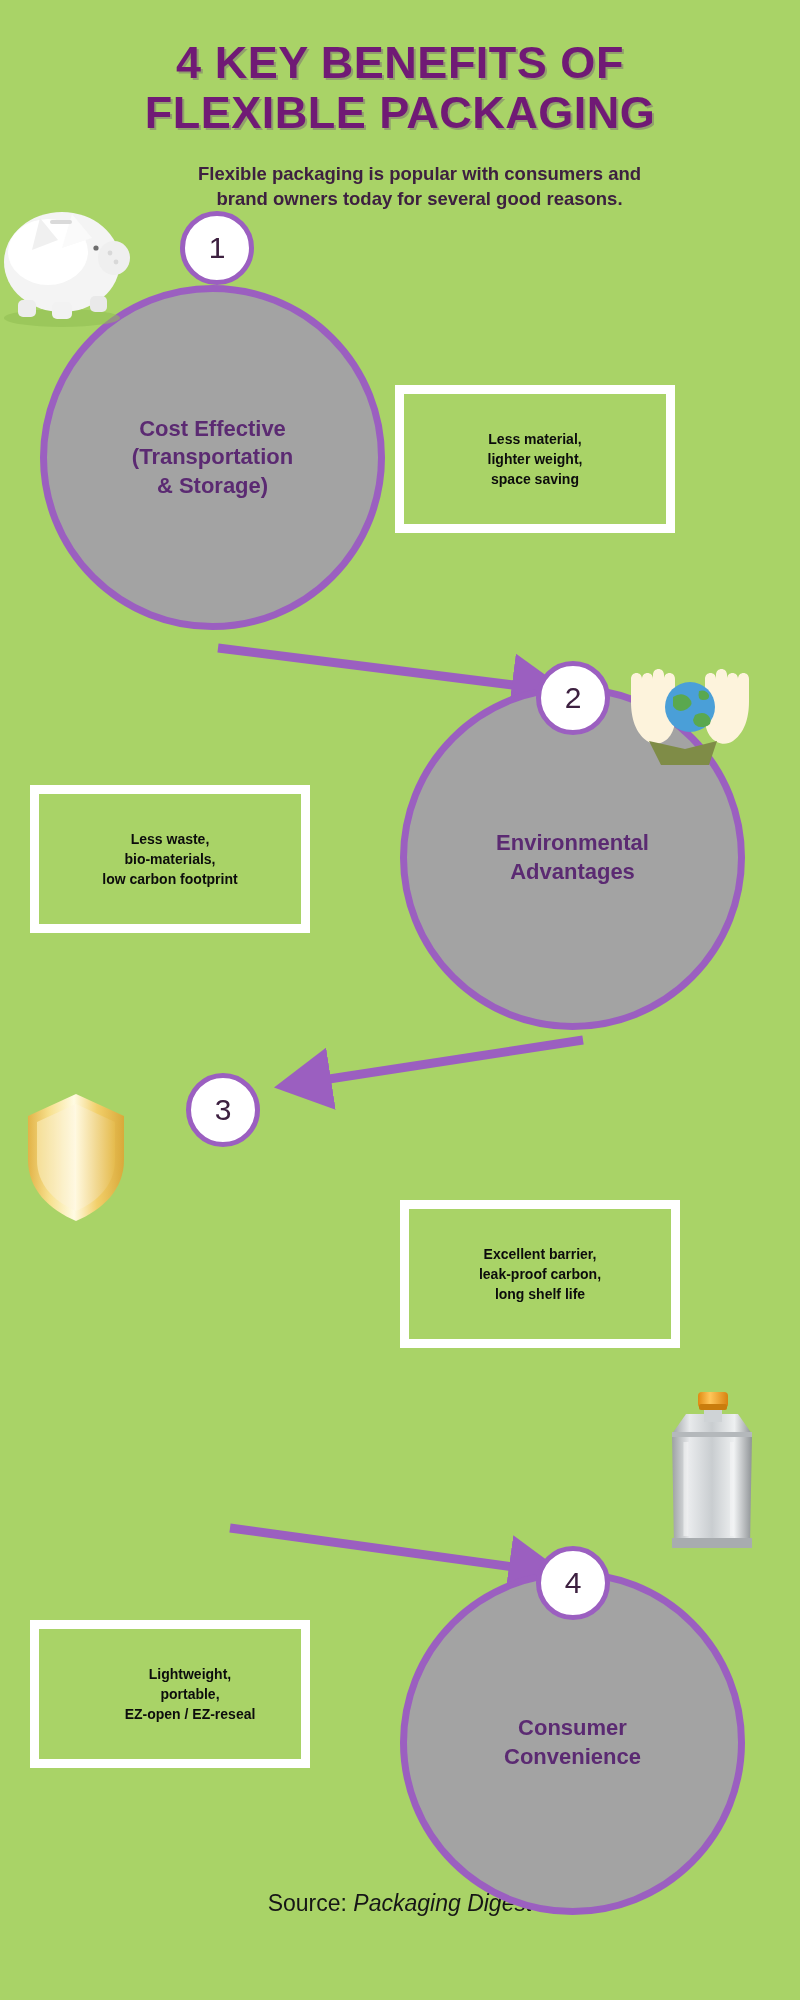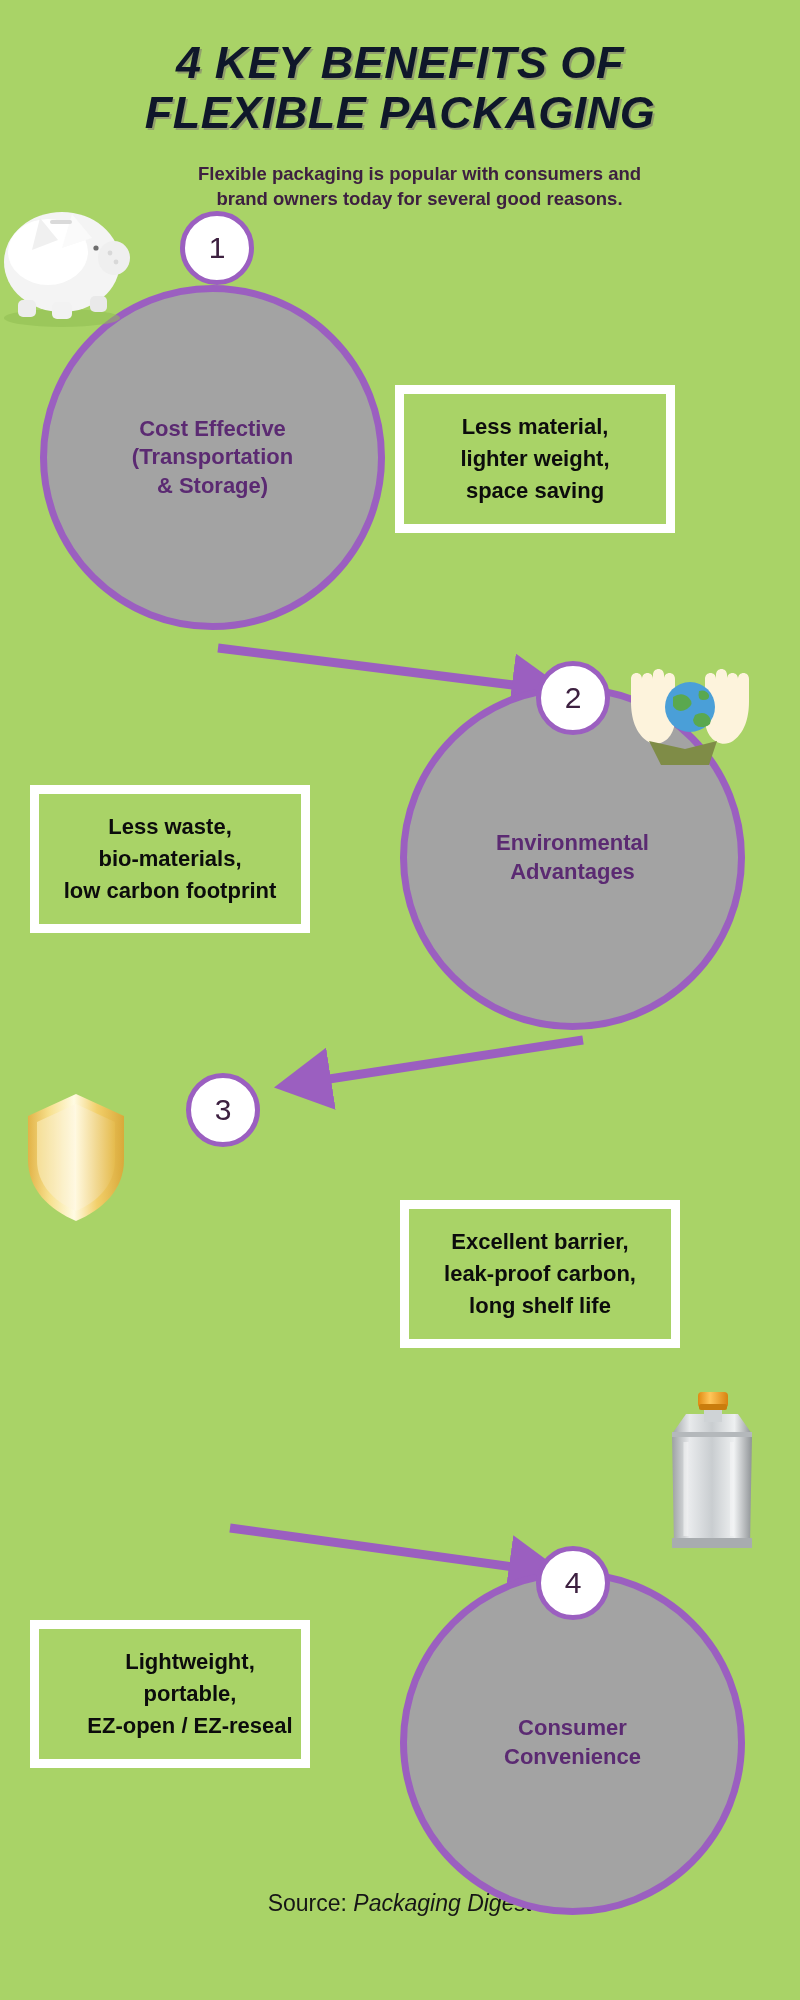--- a/index.html
+++ b/index.html
@@ -8,22 +8,22 @@
     font-family: "Liberation Sans", sans-serif;
     background:#a9d367;
     position:relative;
     overflow:hidden;
   }
   .stage { position:absolute; left:0; top:0; width:800px; height:2000px; }
 
   
   .header { position:absolute; left:0; top:0; width:800px; text-align:center; }
   .title {
-    font-size:45px; font-weight:bold; font-style:italic;
-    color:#0f172a; letter-spacing:0.5px; line-height:1.12;
+    font-size:45px; font-weight:bold; 
+    color:#701a75; letter-spacing:0.5px; line-height:1.12;
     text-transform:uppercase;
     text-shadow:2px 2px 0 rgba(90,40,120,0.30);
   }
   .title .l1 { display:block; }
   .title .l2 { display:block; }
   .subtitle {
     margin-top:22px;
     font-size:18.5px; font-weight:bold; color:#3d2040;
     line-height:1.38;
     margin-left:39px;
@@ -60,21 +60,21 @@
   
   .callout {
     position:absolute;
     background:transparent;
     border:9px solid #ffffff;
     display:flex; align-items:center; justify-content:center;
     text-align:center;
     z-index:6;
   }
   .callout-text {
-    font-size:22px; font-weight:bold; color:#0c0c0c; line-height:1.45;
+    font-size:14px; font-weight:bold; color:#0c0c0c; line-height:1.45;
   }
   .callout-text span { display:block; }
 
   
   .arrows { position:absolute; left:0; top:0; width:800px; height:2000px; z-index:3; }
 
   
   .footer {
     position:absolute; left:0; top:1890px; width:800px; text-align:center;
     font-size:23px; color:#161616;

